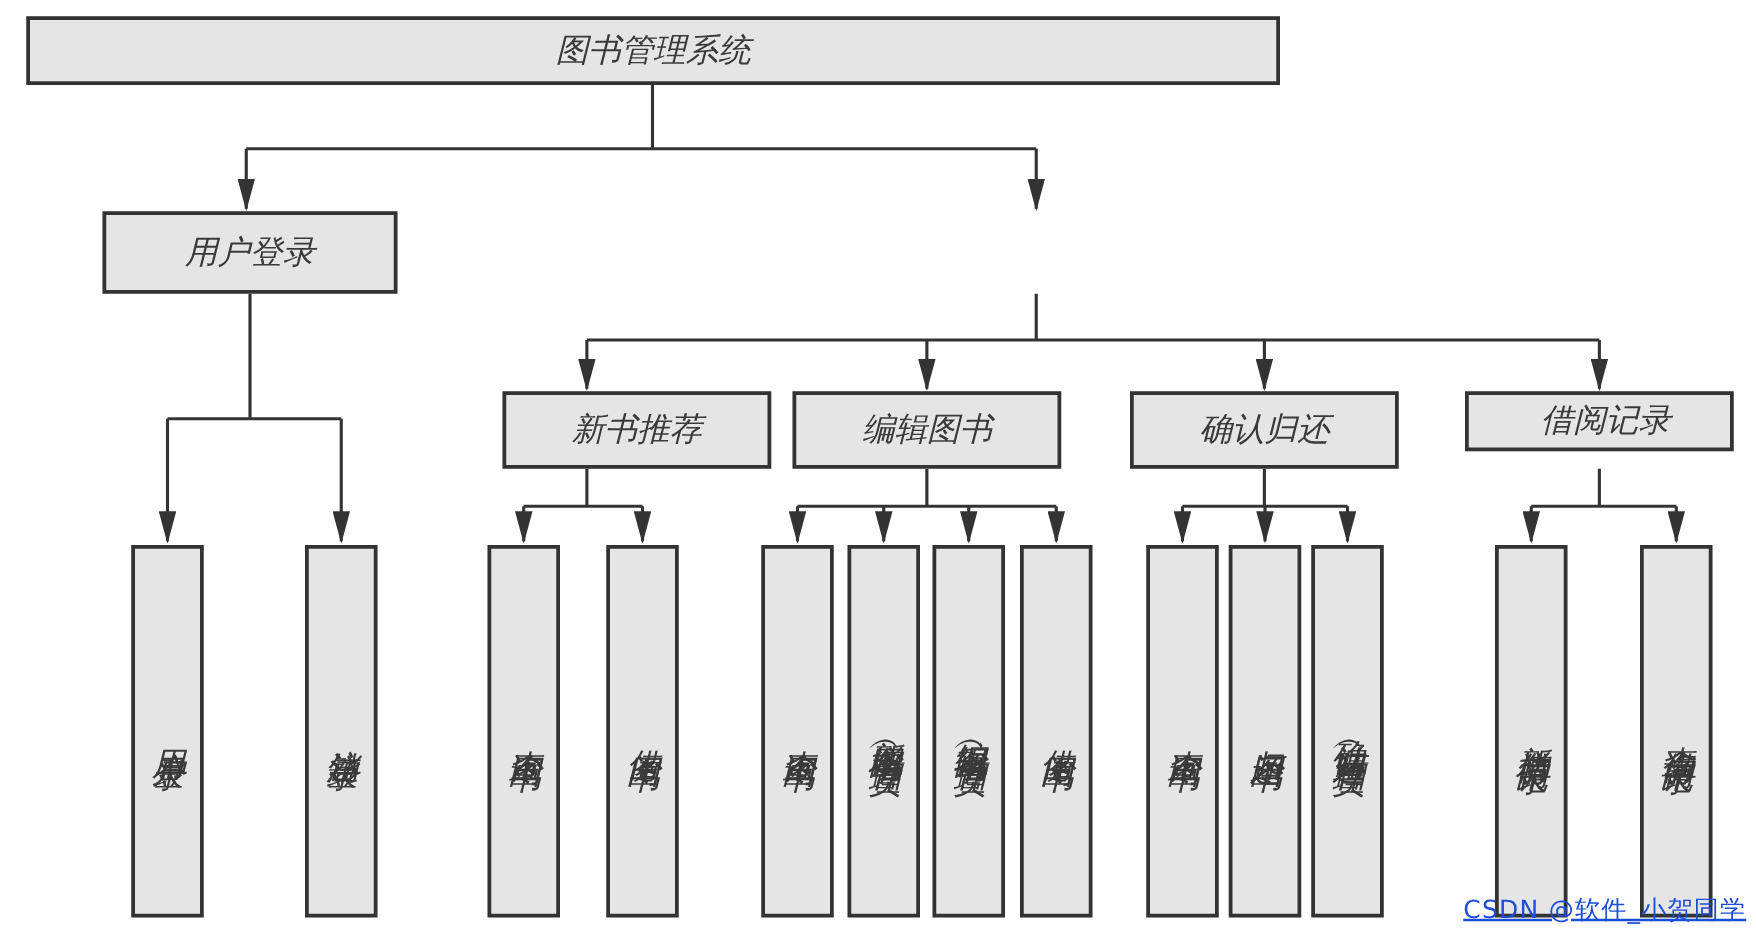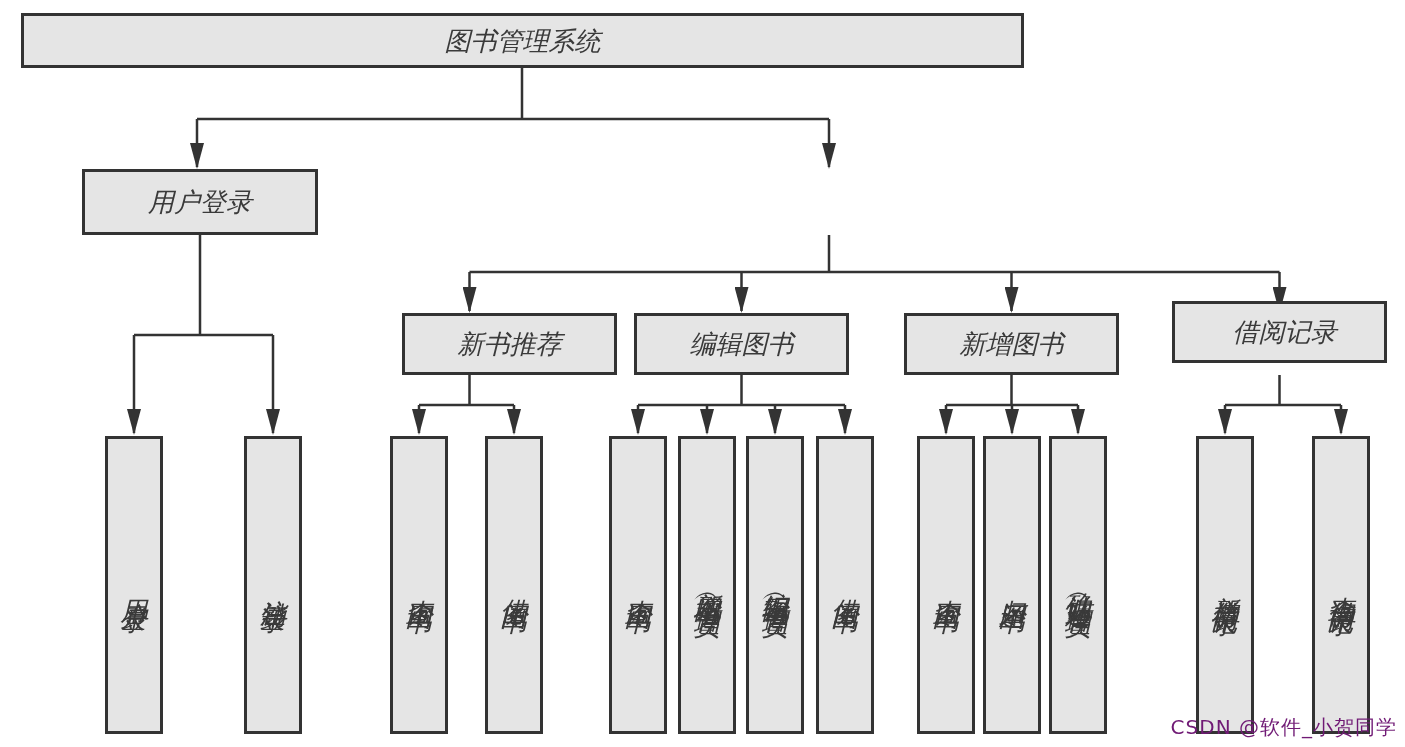--- a/index.html
+++ b/index.html
@@ -30,23 +30,24 @@
     writing-mode: vertical-rl;
     white-space: nowrap;
     letter-spacing: 3px;
     font-size: 26px;
   }
   .watermark {
     position: absolute;
     right: 8px;
     bottom: 6px;
     font-size: 20px;
-    color: #701a75;
+    color: #1d4ed8;
     letter-spacing: 1px;
     font-family: "DejaVu Sans", sans-serif;
+    text-decoration: underline;
   }
 </style>
 </head>
 <body>
 
 <div class="canvas">
 
   <svg class="connectors" width="1405" height="747" viewBox="0 0 1405 747">
     <defs>
       <marker id="ah" markerUnits="userSpaceOnUse" markerWidth="26" markerHeight="14" viewBox="0 0 26 14" refX="24" refY="7" orient="auto">
@@ -89,22 +90,22 @@
       <path d="M1341,405 V433" marker-end="url(#ah)"></path>
     </g>
   </svg>
 
   <div class="node" style="left:21px; top:13px; width:1003px; height:55px;">图书管理系统</div>
 
   <div class="node" style="left:82px; top:169px; width:236px; height:66px;">用户登录</div>
 
   <div class="node" style="left:362px; top:313px; width:215px; height:62px;margin-left:40px;">新书推荐</div>
   <div class="node" style="left:634px; top:313px; width:215px; height:62px;">编辑图书</div>
-  <div class="node" style="left:904px; top:313px; width:215px; height:62px;">新增图书</div>
-  <div class="node" style="left:1172px; top:301px; width:215px; height:62px;padding-left:10px;">借阅记录</div>
+  <div class="node" style="left:904px; top:313px; width:215px; height:62px;">确认归还</div>
+  <div class="node" style="left:1172px; top:313px; width:215px; height:48px;padding-left:10px;">借阅记录</div>
 
   <div class="node leaf" style="left:105px; top:436px; width:58px; height:298px;">用户登录</div>
   <div class="node leaf" style="left:244px; top:436px; width:58px; height:298px;">注销登录</div>
 
   <div class="node leaf" style="left:390px; top:436px; width:58px; height:298px;">查询图书</div>
   <div class="node leaf" style="left:485px; top:436px; width:58px; height:298px;">借阅图书</div>
 
   <div class="node leaf" style="left:609px; top:436px; width:58px; height:298px;">查询图书</div>
   <div class="node leaf" style="left:678px; top:436px; width:58px; height:298px;">新增图书（管理员）</div>
   <div class="node leaf" style="left:746px; top:436px; width:58px; height:298px;">编辑图书（管理员）</div>

